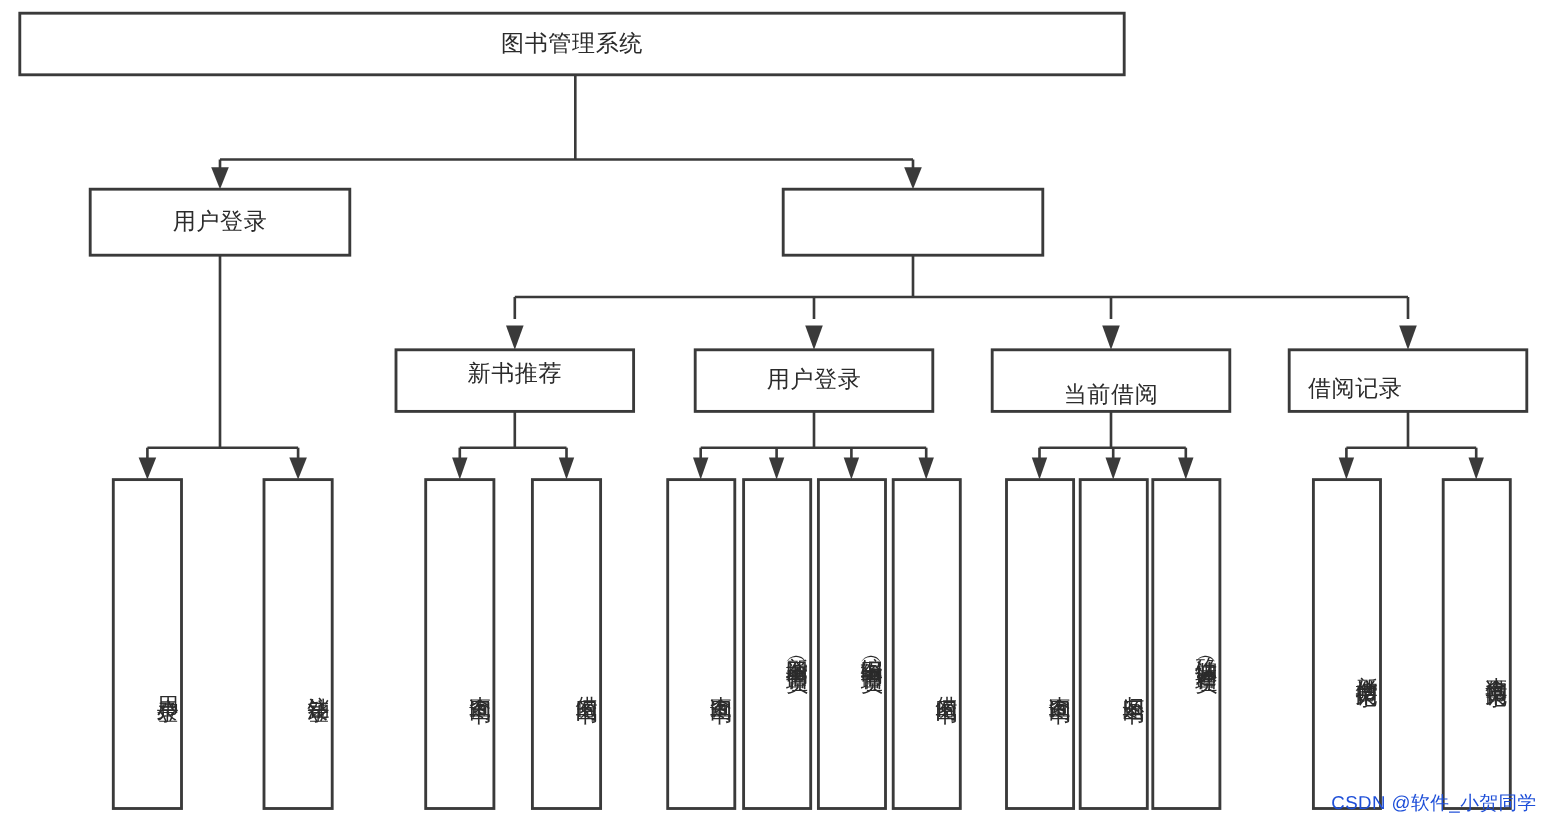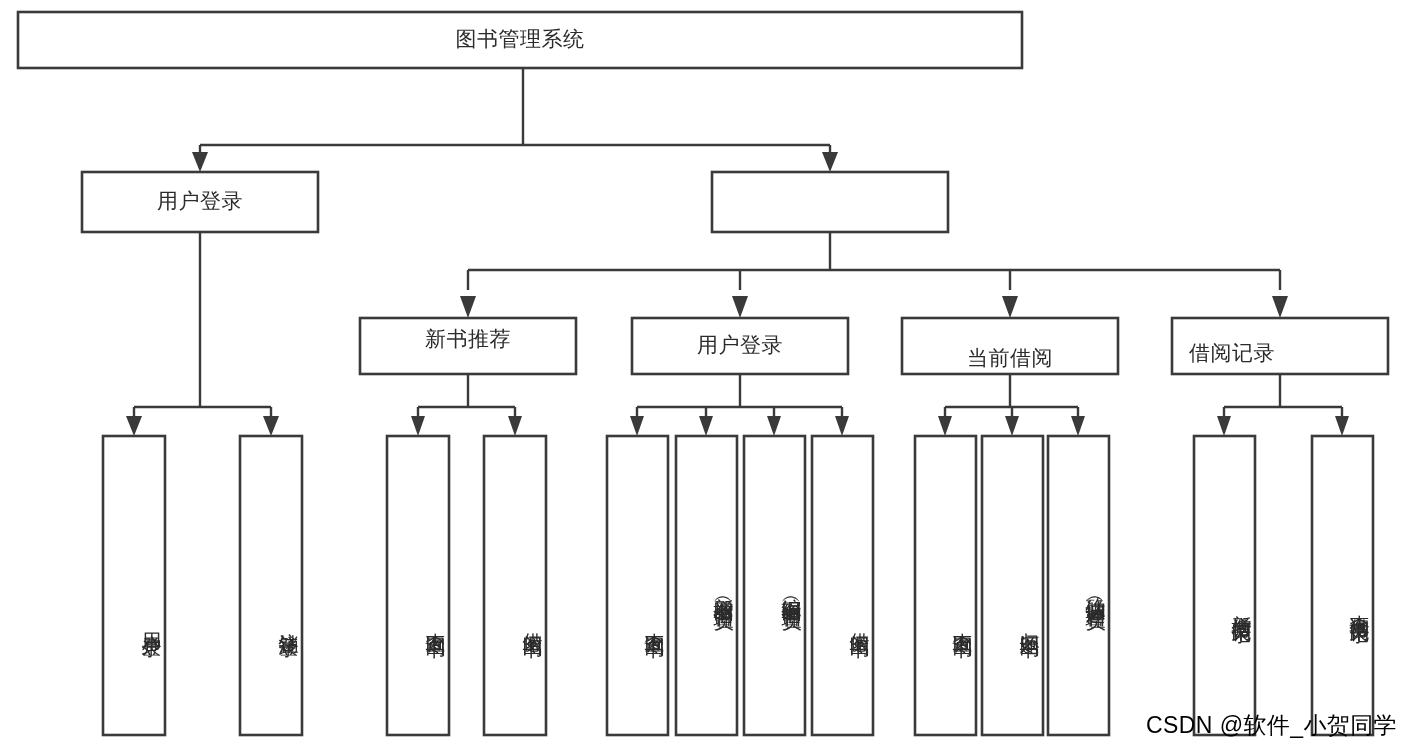--- a/index.html
+++ b/index.html
@@ -65,22 +65,22 @@
     letter-spacing: 2px;
     padding-top: 6px;
     align-items: flex-start;
     justify-content: center;
     white-space: nowrap;
   }
   #watermark {
     position: absolute;
     right: 8px;
     bottom: 6px;
-    font-size: 23px;
-    color: #000000;
+    font-size: 17px;
+    color: #1d4ed8;
     font-family: "Liberation Sans", "DejaVu Sans", sans-serif;
     letter-spacing: 0.4px;
     white-space: nowrap;
     user-select: none;
   }
 </style>
 </head>
 <body>
 
 <div id="diagram-root">

